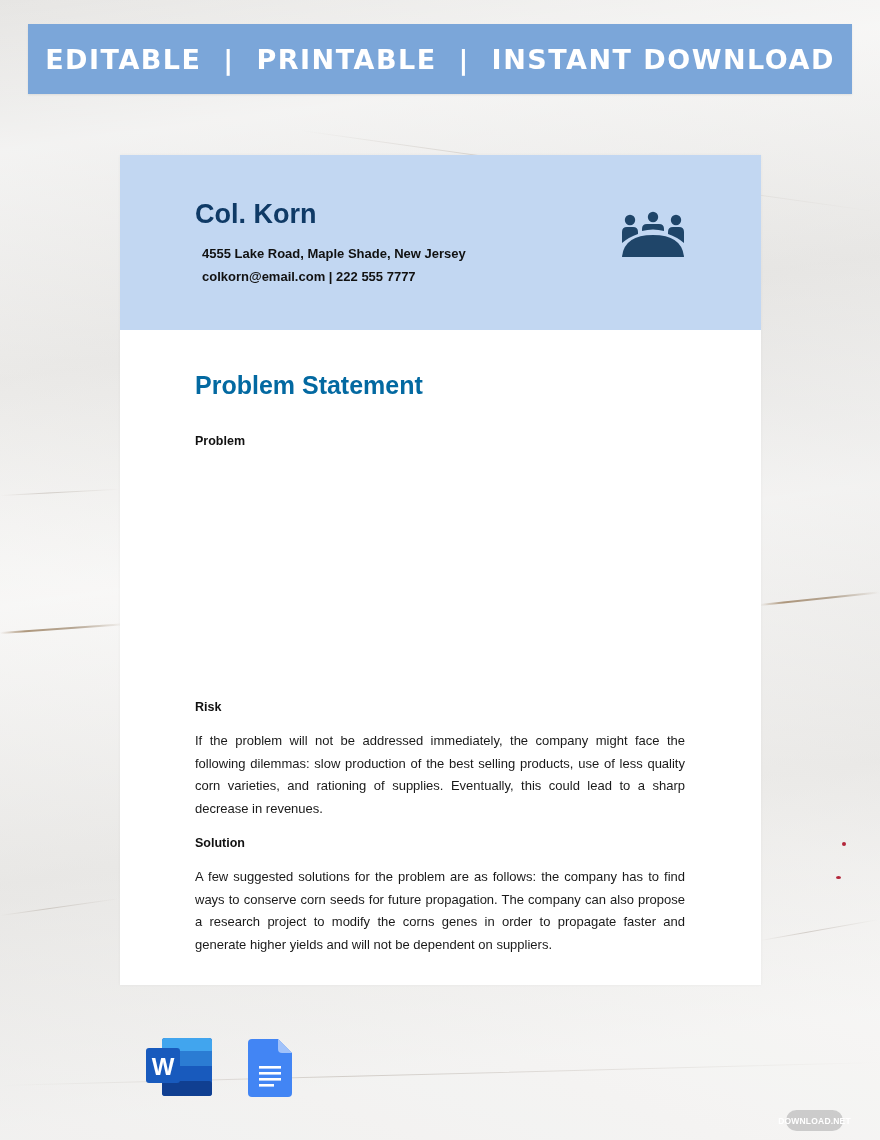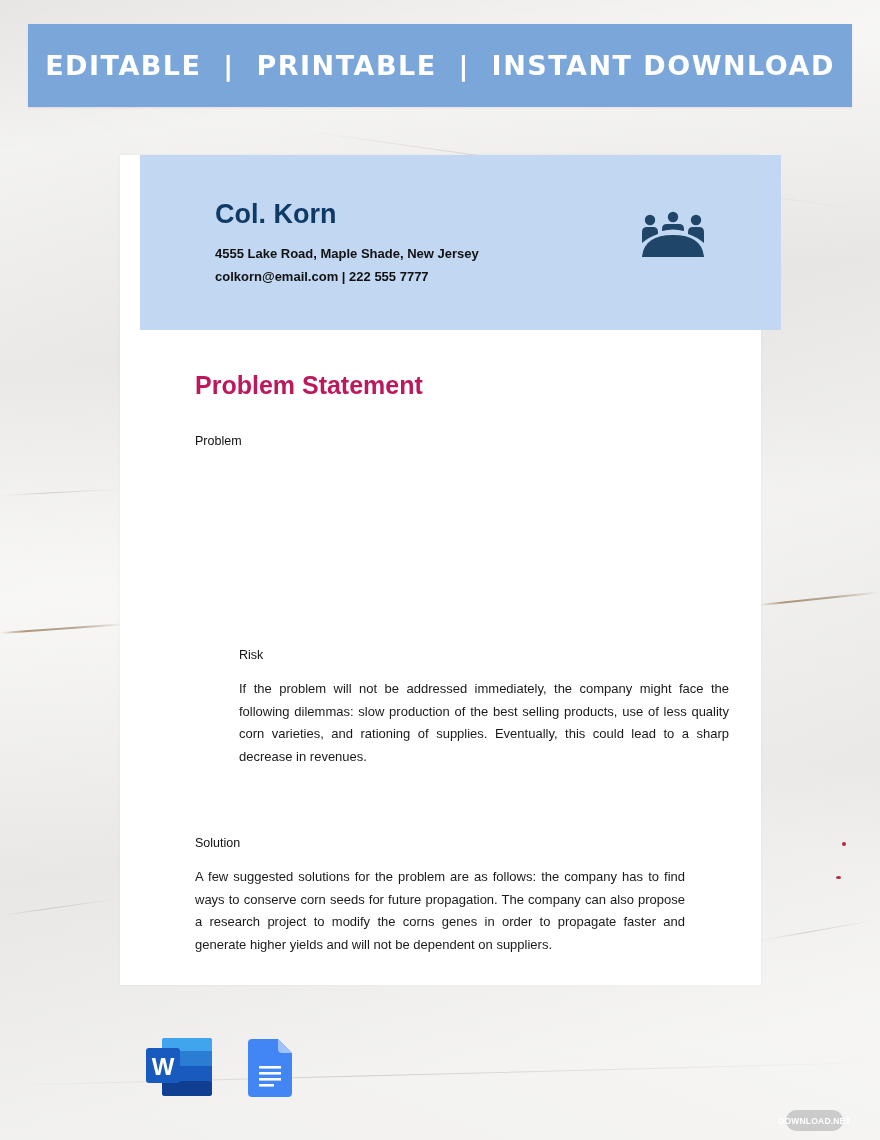--- a/index.html
+++ b/index.html
@@ -19,21 +19,21 @@
       border-radius: 2px;
       transform-origin: left center;
     }
     .vein.light {
       height: 1px;
       background: linear-gradient(90deg, rgba(180,170,160,0) 0%, rgba(170,160,150,0.45) 40%, rgba(180,170,160,0) 100%);
     }
     .banner {
       position: absolute;
       left: 28px; top: 24px;
-      width: 824px; height: 83px;
+      width: 824px; height: 70px;
       background: #7ba6d9;
       display: flex; align-items: center; justify-content: center;
       box-shadow: 0 1px 2px rgba(0,0,0,0.08);
     }
     .banner-text {
       color: #ffffff;
       font-family: "DejaVu Sans", sans-serif;
       font-weight: bold;
       font-size: 27px;
       letter-spacing: 1.5px;
@@ -44,58 +44,57 @@
       left: 120px; top: 155px;
       width: 641px; height: 830px;
       background: #ffffff;
       box-shadow: 0 0 3px rgba(0,0,0,0.05);
     }
     .doc-header {
       position: absolute;
       left: 0; top: 0;
       width: 641px; height: 175px;
       background: #c2d7f2;
-      margin-left: 20px;
     }
     .name {
       position: absolute;
       left: 75px; top: 44px;
       font-size: 27px;
       font-weight: bold;
       color: #0f3a66;
     }
     .address, .contact {
       position: absolute;
-      left: 75px;
+      left: 82px;
       font-size: 13px;
       font-weight: bold;
       color: #111111;
     }
     .address { top: 91px; }
     .contact { top: 114px; }
     .team-icon {
       position: absolute;
       left: 500px; top: 56px;
       width: 66px; height: 48px;
     }
     .title {
       position: absolute;
       left: 75px; top: 216px;
       font-size: 25px;
       font-weight: bold;
-      color: #be185d;
+      color: #0369a1;
     }
     .section {
       position: absolute;
       left: 75px;
       width: 490px;
     }
     .sec-head {
       font-size: 12.5px;
-      font-weight: normal;
+      font-weight: bold;
       color: #111111;
       line-height: 16px;
     }
     .sec-body {
       margin-top: 15px;
       font-size: 13px;
       line-height: 22.6px;
       color: #1a1a1a;
       text-align: justify;
     }
@@ -157,21 +156,21 @@
 
   <div class="title">Problem Statement</div>
 
   <div class="section" style="top:278px;">
     <div class="sec-head">Problem</div>
   </div>
 
   <div class="section" style="top:374px;">
   </div>
 
-  <div class="section" style="top:492px;margin-left:44px;">
+  <div class="section" style="top:544px;">
     <div class="sec-head">Risk</div>
     <div class="sec-body">If the problem will not be addressed immediately, the company might face the following dilemmas: slow production of the best selling products, use of less quality corn varieties, and rationing of supplies. Eventually, this could lead to a sharp decrease in revenues.</div>
   </div>
 
   <div class="section" style="top:680px;">
     <div class="sec-head">Solution</div>
     <div class="sec-body">A few suggested solutions for the problem are as follows: the company has to find ways to conserve corn seeds for future propagation. The company can also propose a research project to modify the corns genes in order to propagate faster and generate higher yields and will not be dependent on suppliers.</div>
   </div>
 </div>
 

